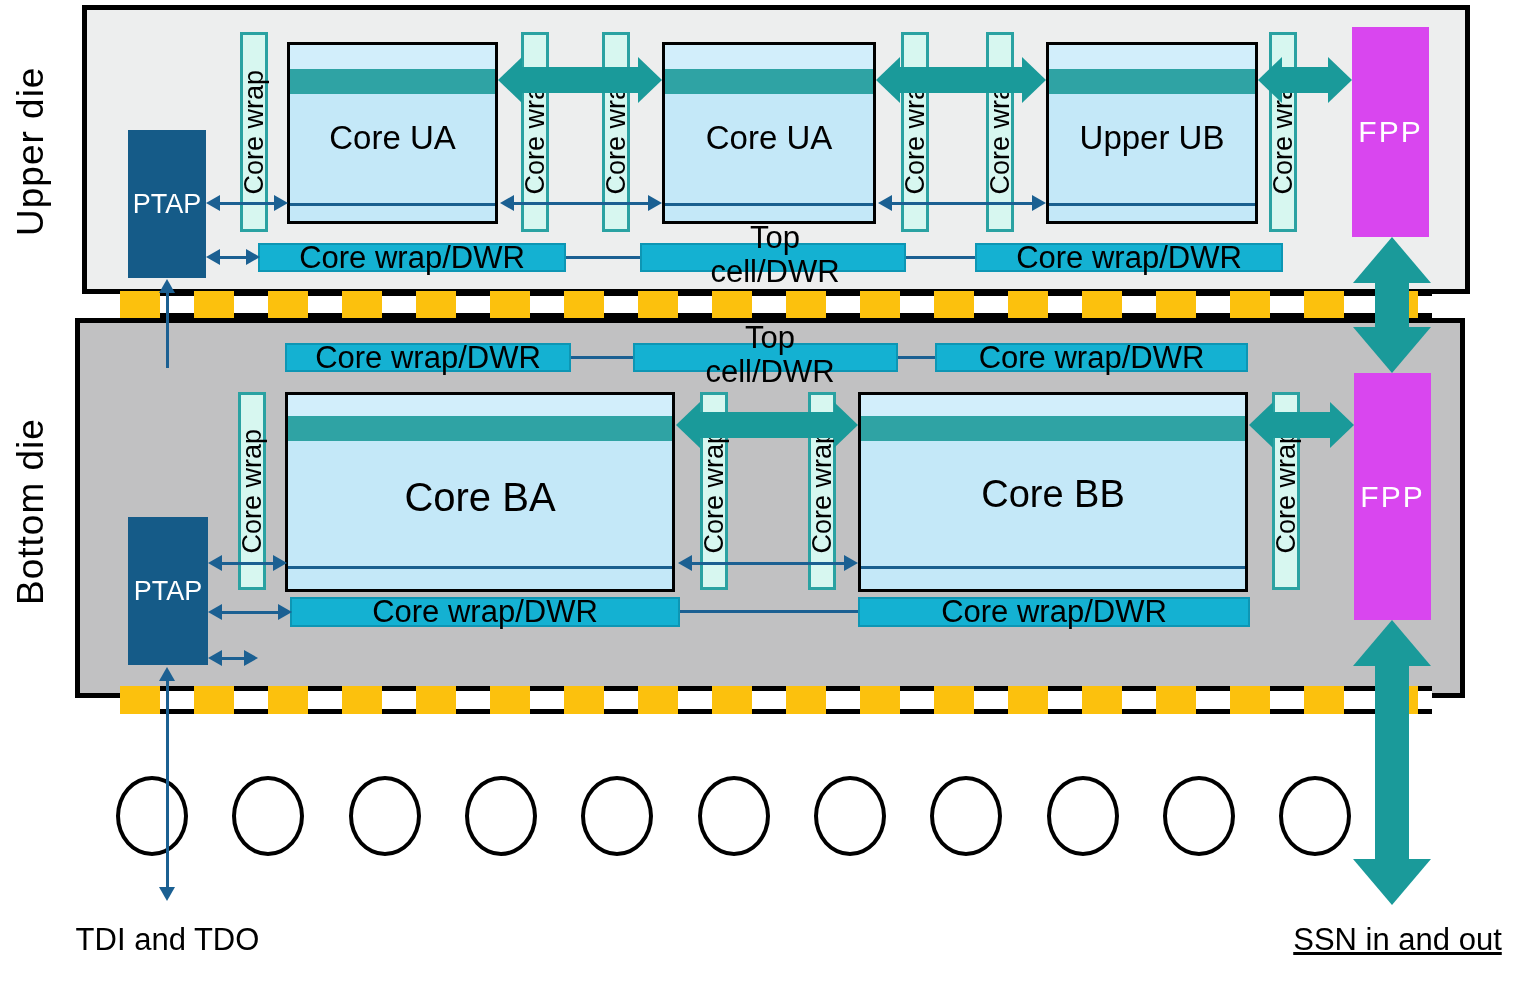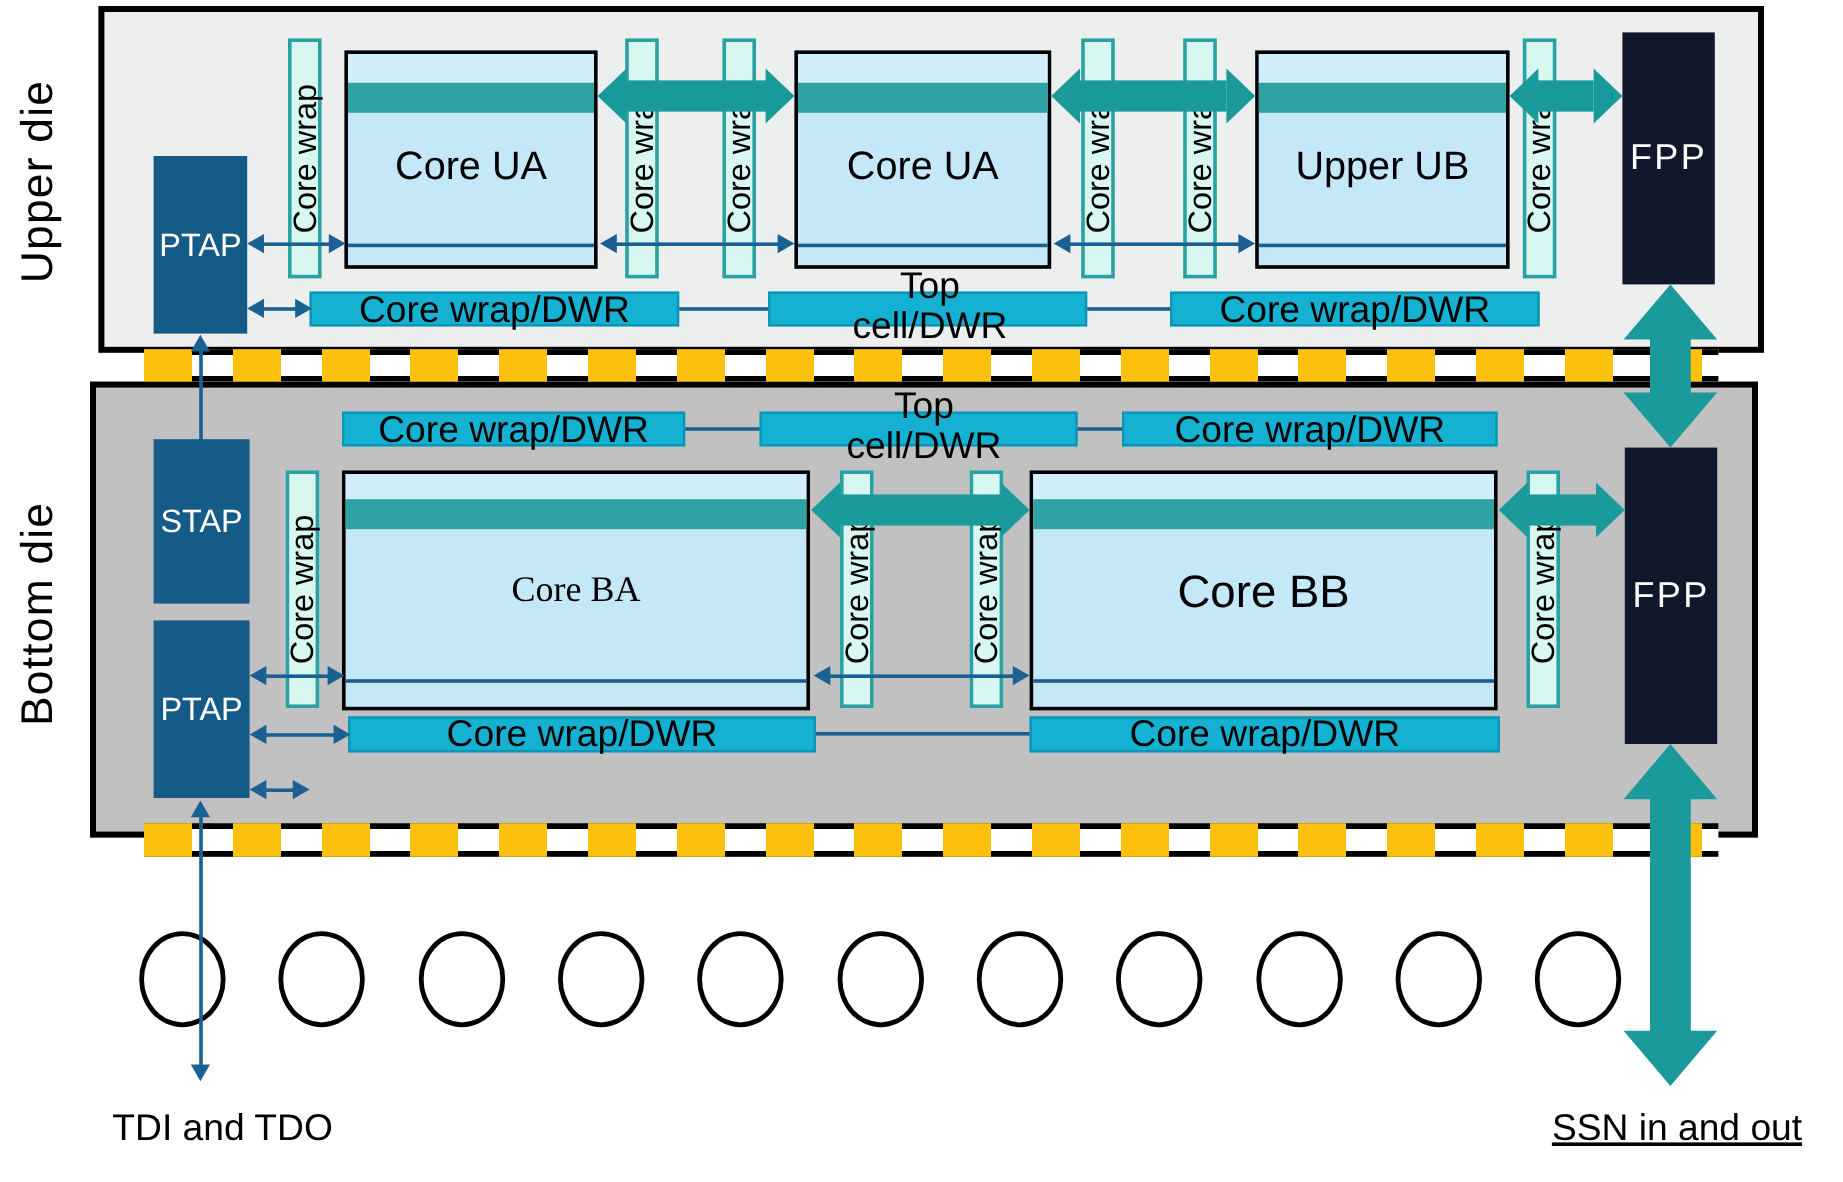--- a/index.html
+++ b/index.html
@@ -24,21 +24,21 @@
 
   .wrap-strip { position: absolute; background: #D7F7F0; border: 3px solid #2AA2A2;
     display: flex; align-items: center; justify-content: center; z-index: 2; }
   .vtext { writing-mode: vertical-rl; transform: rotate(180deg); white-space: nowrap; }
   .wrap-strip .vtext { font-size: 27px; color: #000; }
 
   .dwr { position: absolute; background: #14B1D2; border: 2px solid #0D96B4;
     display: flex; align-items: center; justify-content: center; font-size: 31px;
     color: #000; z-index: 2; white-space: nowrap; }
 
-  .fpp { position: absolute; background: #0f172a; color: #fff; display: flex;
+  .fpp { position: absolute; background: #d946ef; color: #fff; display: flex;
     align-items: center; justify-content: center; font-size: 30px; z-index: 2; letter-spacing: 2px; }
 
   .bscan { position: absolute; background: #1577B5; display: flex; align-items: center;
     justify-content: center; font-size: 31px; color: #000; z-index: 2; }
 
   .bumps { position: absolute; z-index: 3; background-color: #fff;
     background-image:
       repeating-linear-gradient(90deg, #FCC10D 0 40px, transparent 40px 74px),
       linear-gradient(180deg, #000 0 5px, transparent 5px calc(100% - 5px), #000 calc(100% - 5px) 100%); }
 
@@ -169,21 +169,20 @@
   <div class="dwr" style="left:258px; top:243px; width:308px; height:29px;">Core wrap/DWR</div>
   <div class="dwr" style="left:640px; top:243px; width:266px; height:29px;"></div>
   <div class="dwr" style="left:975px; top:243px; width:308px; height:29px;">Core wrap/DWR</div>
   <div class="tline-h" style="left:566px; top:256px; width:74px; height:2.5px;"></div>
   <div class="tline-h" style="left:906px; top:256px; width:69px; height:2.5px;"></div>
   <div class="topcell" style="left:688px; top:221px; width:174px;">
     <div>Top</div>
     <div>cell/DWR</div>
   </div>
 
-  <div class="tap" style="left:128px; top:366px; width:80px; height:137px;">STAP</div>
   <div class="tap" style="left:128px; top:517px; width:80px; height:148px;">PTAP</div>
 
   <div class="dwr" style="left:285px; top:343px; width:286px; height:29px;">Core wrap/DWR</div>
   <div class="dwr" style="left:633px; top:343px; width:265px; height:29px;"></div>
   <div class="dwr" style="left:935px; top:343px; width:313px; height:29px;">Core wrap/DWR</div>
   <div class="tline-h" style="left:571px; top:356px; width:62px; height:2.5px;"></div>
   <div class="tline-h" style="left:898px; top:356px; width:37px; height:2.5px;"></div>
   <div class="topcell" style="left:683px; top:321px; width:174px;">
     <div>Top</div>
     <div>cell/DWR</div>
@@ -199,21 +198,21 @@
       <span class="vtext">Core wrap</span>
     </div>
   <div class="wrap-strip" style="left:1272px; top:392px; width:28px; height:198px;">
       <span class="vtext">Core wrap</span>
     </div>
 
   <div class="core" style="left:285px; top:392px; width:390px; height:200px;">
     <div class="topstrip" style="height:21px;"></div>
     <div class="band" style="top:21px; height:25px;"></div>
     <div class="scanline" style="top:171px;"></div>
-    <div class="clabel" style="top:80px; font-size:30px;font-family:Liberation Serif, serif;">Core BA</div>
+    <div class="clabel" style="top:80px; font-size:40px;">Core BA</div>
   </div>
   <div class="core" style="left:858px; top:392px; width:390px; height:200px;">
     <div class="topstrip" style="height:21px;"></div>
     <div class="band" style="top:21px; height:25px;"></div>
     <div class="scanline" style="top:171px;"></div>
     <div class="clabel" style="top:78px; font-size:38px;">Core BB</div>
   </div>
 
   <div class="fpp" style="left:1354px; top:373px; width:77px; height:247px;">FPP</div>
 
@@ -254,16 +253,16 @@
   <div class="th d" style="left:159px; top:887px;"></div>
 
   <div class="tri up" style="left:1353px; top:237px;"></div>
   <div class="bigshaft" style="left:1375px; top:281px; width:34px; height:48px;"></div>
   <div class="tri down" style="left:1353px; top:327px;"></div>
 
   <div class="tri up" style="left:1353px; top:620px;"></div>
   <div class="bigshaft" style="left:1375px; top:664px; width:34px; height:197px;"></div>
   <div class="tri down" style="left:1353px; top:859px;"></div>
 
-  <div class="caption" style="left:68px; top:922px; width:235px;">TDI and TDO</div>
+  <div class="caption" style="left:50px; top:922px; width:235px;">TDI and TDO</div>
   <div class="caption" style="left:1270px; top:922px; width:255px;text-decoration:underline;">SSN in and out</div>
 
 </div>
 
 </body></html>

